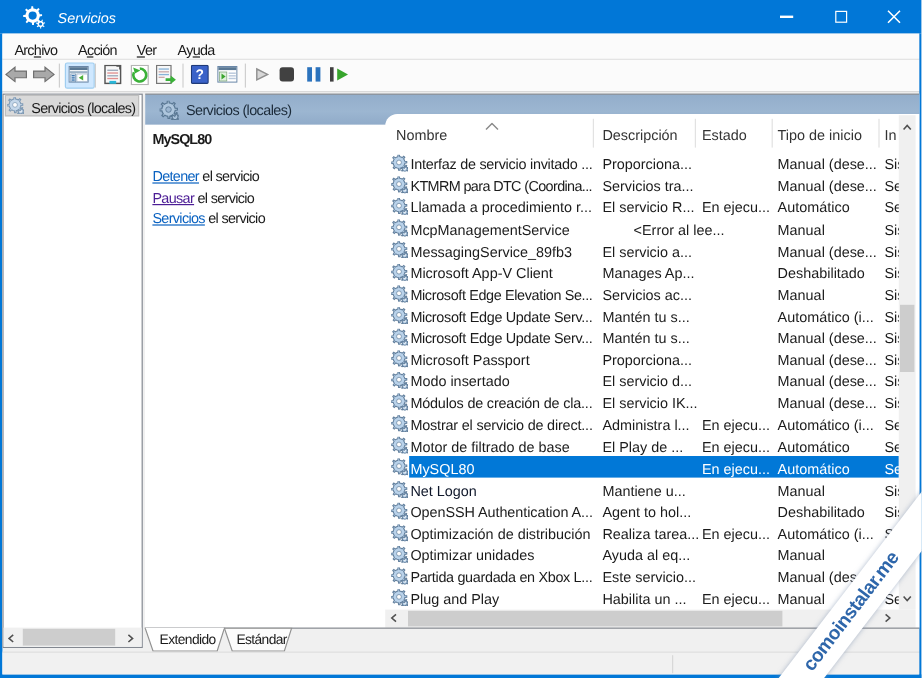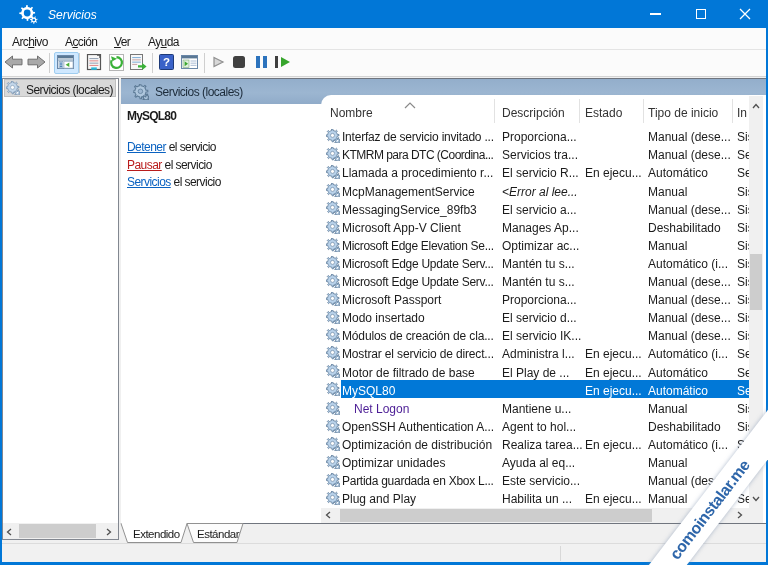--- a/index.html
+++ b/index.html
@@ -127,21 +127,21 @@
 <div class="ab" style="left:321px;top:95px;width:445px;height:428px;background:#fff;border-top-left-radius:10px;"></div>
 <svg style="position:absolute;left:133px;top:84px" width="16" height="16" viewBox="0 0 14 14">
     <polygon points="13.36,12.02 13.17,12.55 14.00,13.22 13.59,13.76 12.72,13.15 12.26,13.47 11.73,13.66 11.71,14.72 11.04,14.74 10.98,13.67 10.44,13.51 9.96,13.21 9.12,13.87 8.68,13.35 9.48,12.64 9.26,12.12 9.20,11.56 8.16,11.31 8.30,10.65 9.35,10.82 9.63,10.33 10.02,9.93 9.57,8.97 10.17,8.66 10.69,9.59 11.25,9.50 11.81,9.56 12.28,8.61 12.90,8.89 12.49,9.87 12.91,10.25 13.21,10.73 14.25,10.50 14.42,11.16 13.39,11.45" fill="#aec6dd" stroke="#5a7894" stroke-width="0.9"></polygon>
     <circle cx="11.3" cy="11.6" r="0.85" fill="#9cb6d1"></circle>
     <polygon points="11.10,8.08 10.58,9.11 11.68,10.33 10.85,11.23 9.55,10.24 8.57,10.84 7.47,11.20 7.39,12.84 6.17,12.89 5.94,11.27 4.82,11.00 3.79,10.48 2.57,11.58 1.67,10.75 2.66,9.45 2.06,8.47 1.70,7.37 0.06,7.29 0.01,6.07 1.63,5.84 1.90,4.72 2.42,3.69 1.32,2.47 2.15,1.57 3.45,2.56 4.43,1.96 5.53,1.60 5.61,-0.04 6.83,-0.09 7.06,1.53 8.18,1.80 9.21,2.32 10.43,1.22 11.33,2.05 10.34,3.35 10.94,4.33 11.30,5.43 12.94,5.51 12.99,6.73 11.37,6.96" fill="#aec6dd" stroke="#5a7894" stroke-width="0.9"></polygon>
     <circle cx="6.5" cy="6.4" r="2.0" fill="#9cb6d1" stroke="#5a7894" stroke-width="0.6"></circle>
   </svg>
 <div class="t" style="left:155px;top:86px;color:#1c2b3a;letter-spacing:-0.5px;">Servicios (locales)</div>
 <div class="t" style="left:127px;top:110px;font-weight:bold;letter-spacing:-0.8px;">MySQL80</div>
 <div class="t" style="left:127px;top:141px;letter-spacing:-0.55px;"><span style="color:#0a62c1;text-decoration:underline;">Detener</span> el servicio</div>
-<div class="t" style="left:127px;top:158.5px;letter-spacing:-0.55px;"><span style="color:#b91c1c;text-decoration:underline;">Pausar</span> el servicio</div>
+<div class="t" style="left:127px;top:158.5px;letter-spacing:-0.55px;"><span style="color:#4c1d95;text-decoration:underline;">Pausar</span> el servicio</div>
 <div class="t" style="left:127px;top:176px;letter-spacing:-0.55px;"><span style="color:#0a62c1;text-decoration:underline;">Servicios</span> el servicio</div>
 <div class="ab" style="left:494px;top:99px;width:1px;height:24px;background:#e2e2e2;"></div>
 <div class="ab" style="left:578.7px;top:99px;width:1px;height:24px;background:#e2e2e2;"></div>
 <div class="ab" style="left:642.7px;top:99px;width:1px;height:24px;background:#e2e2e2;"></div>
 <div class="ab" style="left:732px;top:99px;width:1px;height:24px;background:#e2e2e2;"></div>
 <div class="t" style="left:330px;top:107px;color:#333;">Nombre</div>
 <div class="t" style="left:502px;top:107px;color:#333;">Descripción</div>
 <div class="t" style="left:585px;top:107px;color:#333;">Estado</div>
 <div class="t" style="left:648px;top:107px;color:#333;">Tipo de inicio</div>
 <div class="t" style="left:737px;top:107px;color:#333;">In</div>
@@ -179,21 +179,21 @@
 <div class="t" style="left:585px;top:167.4px;color:#1b1b1b;">En ejecu...</div>
 <div class="t" style="left:648px;top:167.4px;color:#1b1b1b;">Automático</div>
 <div class="t" style="left:737px;top:167.4px;color:#1b1b1b;">Se</div>
 <svg style="position:absolute;left:325.5px;top:183.3px" width="14" height="14" viewBox="0 0 14 14">
     <polygon points="13.36,12.02 13.17,12.55 14.00,13.22 13.59,13.76 12.72,13.15 12.26,13.47 11.73,13.66 11.71,14.72 11.04,14.74 10.98,13.67 10.44,13.51 9.96,13.21 9.12,13.87 8.68,13.35 9.48,12.64 9.26,12.12 9.20,11.56 8.16,11.31 8.30,10.65 9.35,10.82 9.63,10.33 10.02,9.93 9.57,8.97 10.17,8.66 10.69,9.59 11.25,9.50 11.81,9.56 12.28,8.61 12.90,8.89 12.49,9.87 12.91,10.25 13.21,10.73 14.25,10.50 14.42,11.16 13.39,11.45" fill="#b9d2ea" stroke="#64819e" stroke-width="0.9"></polygon>
     <circle cx="11.3" cy="11.6" r="0.85" fill="#fdfdfd"></circle>
     <polygon points="11.10,8.08 10.58,9.11 11.68,10.33 10.85,11.23 9.55,10.24 8.57,10.84 7.47,11.20 7.39,12.84 6.17,12.89 5.94,11.27 4.82,11.00 3.79,10.48 2.57,11.58 1.67,10.75 2.66,9.45 2.06,8.47 1.70,7.37 0.06,7.29 0.01,6.07 1.63,5.84 1.90,4.72 2.42,3.69 1.32,2.47 2.15,1.57 3.45,2.56 4.43,1.96 5.53,1.60 5.61,-0.04 6.83,-0.09 7.06,1.53 8.18,1.80 9.21,2.32 10.43,1.22 11.33,2.05 10.34,3.35 10.94,4.33 11.30,5.43 12.94,5.51 12.99,6.73 11.37,6.96" fill="#b9d2ea" stroke="#64819e" stroke-width="0.9"></polygon>
     <circle cx="6.5" cy="6.4" r="2.0" fill="#fdfdfd" stroke="#64819e" stroke-width="0.6"></circle>
   </svg>
 <div class="t" style="left:342px;top:185.5px;color:#1b1b1b;letter-spacing:0.00px;">McpManagementService</div>
-<div class="t" style="left:502px;top:185.5px;color:#1b1b1b;font-style:italic;">&lt;Error al lee...</div>
+<div class="t" style="left:528px;top:185.5px;color:#1b1b1b;">&lt;Error al lee...</div>
 <div class="t" style="left:648px;top:185.5px;color:#1b1b1b;">Manual</div>
 <div class="t" style="left:737px;top:185.5px;color:#1b1b1b;">Sis</div>
 <svg style="position:absolute;left:325.5px;top:201.4px" width="14" height="14" viewBox="0 0 14 14">
     <polygon points="13.36,12.02 13.17,12.55 14.00,13.22 13.59,13.76 12.72,13.15 12.26,13.47 11.73,13.66 11.71,14.72 11.04,14.74 10.98,13.67 10.44,13.51 9.96,13.21 9.12,13.87 8.68,13.35 9.48,12.64 9.26,12.12 9.20,11.56 8.16,11.31 8.30,10.65 9.35,10.82 9.63,10.33 10.02,9.93 9.57,8.97 10.17,8.66 10.69,9.59 11.25,9.50 11.81,9.56 12.28,8.61 12.90,8.89 12.49,9.87 12.91,10.25 13.21,10.73 14.25,10.50 14.42,11.16 13.39,11.45" fill="#b9d2ea" stroke="#64819e" stroke-width="0.9"></polygon>
     <circle cx="11.3" cy="11.6" r="0.85" fill="#fdfdfd"></circle>
     <polygon points="11.10,8.08 10.58,9.11 11.68,10.33 10.85,11.23 9.55,10.24 8.57,10.84 7.47,11.20 7.39,12.84 6.17,12.89 5.94,11.27 4.82,11.00 3.79,10.48 2.57,11.58 1.67,10.75 2.66,9.45 2.06,8.47 1.70,7.37 0.06,7.29 0.01,6.07 1.63,5.84 1.90,4.72 2.42,3.69 1.32,2.47 2.15,1.57 3.45,2.56 4.43,1.96 5.53,1.60 5.61,-0.04 6.83,-0.09 7.06,1.53 8.18,1.80 9.21,2.32 10.43,1.22 11.33,2.05 10.34,3.35 10.94,4.33 11.30,5.43 12.94,5.51 12.99,6.73 11.37,6.96" fill="#b9d2ea" stroke="#64819e" stroke-width="0.9"></polygon>
     <circle cx="6.5" cy="6.4" r="2.0" fill="#fdfdfd" stroke="#64819e" stroke-width="0.6"></circle>
   </svg>
 <div class="t" style="left:342px;top:203.6px;color:#1b1b1b;letter-spacing:0.00px;">MessagingService_89fb3</div>
 <div class="t" style="left:502px;top:203.6px;color:#1b1b1b;">El servicio a...</div>
@@ -209,21 +209,21 @@
 <div class="t" style="left:502px;top:221.7px;color:#1b1b1b;">Manages Ap...</div>
 <div class="t" style="left:648px;top:221.7px;color:#1b1b1b;">Deshabilitado</div>
 <div class="t" style="left:737px;top:221.7px;color:#1b1b1b;">Sis</div>
 <svg style="position:absolute;left:325.5px;top:237.60000000000002px" width="14" height="14" viewBox="0 0 14 14">
     <polygon points="13.36,12.02 13.17,12.55 14.00,13.22 13.59,13.76 12.72,13.15 12.26,13.47 11.73,13.66 11.71,14.72 11.04,14.74 10.98,13.67 10.44,13.51 9.96,13.21 9.12,13.87 8.68,13.35 9.48,12.64 9.26,12.12 9.20,11.56 8.16,11.31 8.30,10.65 9.35,10.82 9.63,10.33 10.02,9.93 9.57,8.97 10.17,8.66 10.69,9.59 11.25,9.50 11.81,9.56 12.28,8.61 12.90,8.89 12.49,9.87 12.91,10.25 13.21,10.73 14.25,10.50 14.42,11.16 13.39,11.45" fill="#b9d2ea" stroke="#64819e" stroke-width="0.9"></polygon>
     <circle cx="11.3" cy="11.6" r="0.85" fill="#fdfdfd"></circle>
     <polygon points="11.10,8.08 10.58,9.11 11.68,10.33 10.85,11.23 9.55,10.24 8.57,10.84 7.47,11.20 7.39,12.84 6.17,12.89 5.94,11.27 4.82,11.00 3.79,10.48 2.57,11.58 1.67,10.75 2.66,9.45 2.06,8.47 1.70,7.37 0.06,7.29 0.01,6.07 1.63,5.84 1.90,4.72 2.42,3.69 1.32,2.47 2.15,1.57 3.45,2.56 4.43,1.96 5.53,1.60 5.61,-0.04 6.83,-0.09 7.06,1.53 8.18,1.80 9.21,2.32 10.43,1.22 11.33,2.05 10.34,3.35 10.94,4.33 11.30,5.43 12.94,5.51 12.99,6.73 11.37,6.96" fill="#b9d2ea" stroke="#64819e" stroke-width="0.9"></polygon>
     <circle cx="6.5" cy="6.4" r="2.0" fill="#fdfdfd" stroke="#64819e" stroke-width="0.6"></circle>
   </svg>
 <div class="t" style="left:342px;top:239.8px;color:#1b1b1b;letter-spacing:-0.30px;">Microsoft Edge Elevation Se...</div>
-<div class="t" style="left:502px;top:239.8px;color:#1b1b1b;">Optimizar ac...</div>
+<div class="t" style="left:502px;top:239.8px;color:#1b1b1b;">Servicios ac...</div>
 <div class="t" style="left:648px;top:239.8px;color:#1b1b1b;">Manual</div>
 <div class="t" style="left:737px;top:239.8px;color:#1b1b1b;">Sis</div>
 <svg style="position:absolute;left:325.5px;top:255.70000000000002px" width="14" height="14" viewBox="0 0 14 14">
     <polygon points="13.36,12.02 13.17,12.55 14.00,13.22 13.59,13.76 12.72,13.15 12.26,13.47 11.73,13.66 11.71,14.72 11.04,14.74 10.98,13.67 10.44,13.51 9.96,13.21 9.12,13.87 8.68,13.35 9.48,12.64 9.26,12.12 9.20,11.56 8.16,11.31 8.30,10.65 9.35,10.82 9.63,10.33 10.02,9.93 9.57,8.97 10.17,8.66 10.69,9.59 11.25,9.50 11.81,9.56 12.28,8.61 12.90,8.89 12.49,9.87 12.91,10.25 13.21,10.73 14.25,10.50 14.42,11.16 13.39,11.45" fill="#b9d2ea" stroke="#64819e" stroke-width="0.9"></polygon>
     <circle cx="11.3" cy="11.6" r="0.85" fill="#fdfdfd"></circle>
     <polygon points="11.10,8.08 10.58,9.11 11.68,10.33 10.85,11.23 9.55,10.24 8.57,10.84 7.47,11.20 7.39,12.84 6.17,12.89 5.94,11.27 4.82,11.00 3.79,10.48 2.57,11.58 1.67,10.75 2.66,9.45 2.06,8.47 1.70,7.37 0.06,7.29 0.01,6.07 1.63,5.84 1.90,4.72 2.42,3.69 1.32,2.47 2.15,1.57 3.45,2.56 4.43,1.96 5.53,1.60 5.61,-0.04 6.83,-0.09 7.06,1.53 8.18,1.80 9.21,2.32 10.43,1.22 11.33,2.05 10.34,3.35 10.94,4.33 11.30,5.43 12.94,5.51 12.99,6.73 11.37,6.96" fill="#b9d2ea" stroke="#64819e" stroke-width="0.9"></polygon>
     <circle cx="6.5" cy="6.4" r="2.0" fill="#fdfdfd" stroke="#64819e" stroke-width="0.6"></circle>
   </svg>
 <div class="t" style="left:342px;top:257.9px;color:#1b1b1b;letter-spacing:-0.26px;">Microsoft Edge Update Serv...</div>
 <div class="t" style="left:502px;top:257.9px;color:#1b1b1b;">Mantén tu s...</div>
@@ -301,21 +301,21 @@
 <div class="t" style="left:342px;top:384.6px;color:#fff;letter-spacing:0.00px;">MySQL80</div>
 <div class="t" style="left:585px;top:384.6px;color:#fff;">En ejecu...</div>
 <div class="t" style="left:648px;top:384.6px;color:#fff;">Automático</div>
 <div class="t" style="left:737px;top:384.6px;color:#fff;">Se</div>
 <svg style="position:absolute;left:325.5px;top:400.5px" width="14" height="14" viewBox="0 0 14 14">
     <polygon points="13.36,12.02 13.17,12.55 14.00,13.22 13.59,13.76 12.72,13.15 12.26,13.47 11.73,13.66 11.71,14.72 11.04,14.74 10.98,13.67 10.44,13.51 9.96,13.21 9.12,13.87 8.68,13.35 9.48,12.64 9.26,12.12 9.20,11.56 8.16,11.31 8.30,10.65 9.35,10.82 9.63,10.33 10.02,9.93 9.57,8.97 10.17,8.66 10.69,9.59 11.25,9.50 11.81,9.56 12.28,8.61 12.90,8.89 12.49,9.87 12.91,10.25 13.21,10.73 14.25,10.50 14.42,11.16 13.39,11.45" fill="#b9d2ea" stroke="#64819e" stroke-width="0.9"></polygon>
     <circle cx="11.3" cy="11.6" r="0.85" fill="#fdfdfd"></circle>
     <polygon points="11.10,8.08 10.58,9.11 11.68,10.33 10.85,11.23 9.55,10.24 8.57,10.84 7.47,11.20 7.39,12.84 6.17,12.89 5.94,11.27 4.82,11.00 3.79,10.48 2.57,11.58 1.67,10.75 2.66,9.45 2.06,8.47 1.70,7.37 0.06,7.29 0.01,6.07 1.63,5.84 1.90,4.72 2.42,3.69 1.32,2.47 2.15,1.57 3.45,2.56 4.43,1.96 5.53,1.60 5.61,-0.04 6.83,-0.09 7.06,1.53 8.18,1.80 9.21,2.32 10.43,1.22 11.33,2.05 10.34,3.35 10.94,4.33 11.30,5.43 12.94,5.51 12.99,6.73 11.37,6.96" fill="#b9d2ea" stroke="#64819e" stroke-width="0.9"></polygon>
     <circle cx="6.5" cy="6.4" r="2.0" fill="#fdfdfd" stroke="#64819e" stroke-width="0.6"></circle>
   </svg>
-<div class="t" style="left:342px;top:402.7px;color:#4c1d95;letter-spacing:0.00px;margin-left:12px;">Net Logon</div>
+<div class="t" style="left:342px;top:402.7px;color:#0f172a;letter-spacing:0.00px;">Net Logon</div>
 <div class="t" style="left:502px;top:402.7px;color:#1b1b1b;">Mantiene u...</div>
 <div class="t" style="left:648px;top:402.7px;color:#1b1b1b;">Manual</div>
 <div class="t" style="left:737px;top:402.7px;color:#1b1b1b;">Sis</div>
 <svg style="position:absolute;left:325.5px;top:418.6px" width="14" height="14" viewBox="0 0 14 14">
     <polygon points="13.36,12.02 13.17,12.55 14.00,13.22 13.59,13.76 12.72,13.15 12.26,13.47 11.73,13.66 11.71,14.72 11.04,14.74 10.98,13.67 10.44,13.51 9.96,13.21 9.12,13.87 8.68,13.35 9.48,12.64 9.26,12.12 9.20,11.56 8.16,11.31 8.30,10.65 9.35,10.82 9.63,10.33 10.02,9.93 9.57,8.97 10.17,8.66 10.69,9.59 11.25,9.50 11.81,9.56 12.28,8.61 12.90,8.89 12.49,9.87 12.91,10.25 13.21,10.73 14.25,10.50 14.42,11.16 13.39,11.45" fill="#b9d2ea" stroke="#64819e" stroke-width="0.9"></polygon>
     <circle cx="11.3" cy="11.6" r="0.85" fill="#fdfdfd"></circle>
     <polygon points="11.10,8.08 10.58,9.11 11.68,10.33 10.85,11.23 9.55,10.24 8.57,10.84 7.47,11.20 7.39,12.84 6.17,12.89 5.94,11.27 4.82,11.00 3.79,10.48 2.57,11.58 1.67,10.75 2.66,9.45 2.06,8.47 1.70,7.37 0.06,7.29 0.01,6.07 1.63,5.84 1.90,4.72 2.42,3.69 1.32,2.47 2.15,1.57 3.45,2.56 4.43,1.96 5.53,1.60 5.61,-0.04 6.83,-0.09 7.06,1.53 8.18,1.80 9.21,2.32 10.43,1.22 11.33,2.05 10.34,3.35 10.94,4.33 11.30,5.43 12.94,5.51 12.99,6.73 11.37,6.96" fill="#b9d2ea" stroke="#64819e" stroke-width="0.9"></polygon>
     <circle cx="6.5" cy="6.4" r="2.0" fill="#fdfdfd" stroke="#64819e" stroke-width="0.6"></circle>
   </svg>
 <div class="t" style="left:342px;top:420.8px;color:#1b1b1b;letter-spacing:-0.05px;">OpenSSH Authentication A...</div>

